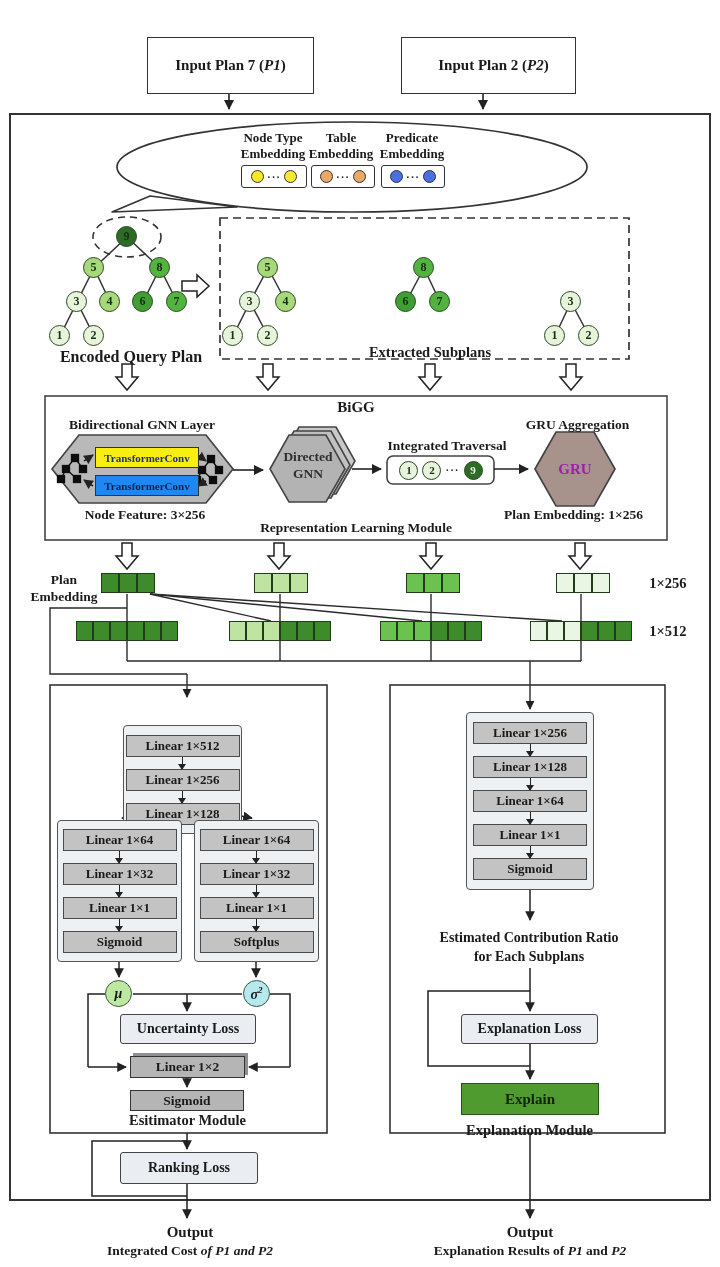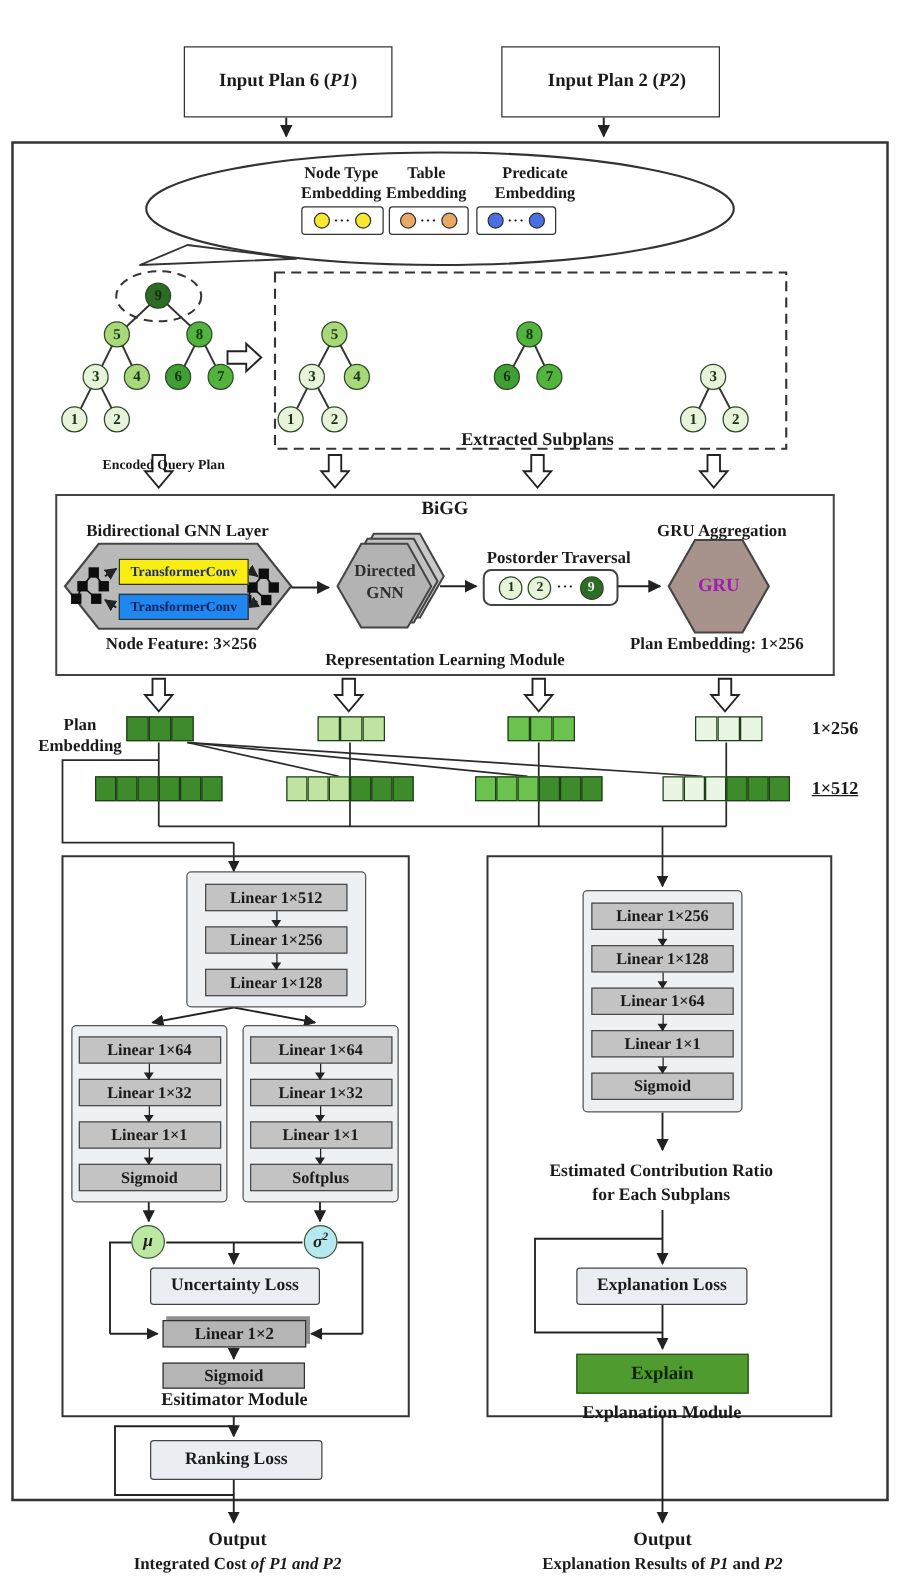--- a/index.html
+++ b/index.html
@@ -173,35 +173,35 @@
     <g stroke="#222" stroke-width="1.5" fill="none">
       <line x1="530" y1="890" x2="530" y2="920" marker-end="url(#ah)"></line>
       <line x1="530" y1="968" x2="530" y2="1011" marker-end="url(#ah)"></line>
       <polyline points="530,991 428,991 428,1066 530,1066"></polyline>
       <line x1="530" y1="1042" x2="530" y2="1079" marker-end="url(#ah)"></line>
       <line x1="530" y1="1133" x2="530" y2="1218" marker-end="url(#ah)"></line>
     </g>
   </svg>
 
   <div class="abs ctr inbox" style="left:147px;top:37px;width:165px;height:55px;">
-    <span><span>Input Plan 6 (</span><span class="it">P1</span><span>)</span></span>
+    <span><span>Input Plan 7 (</span><span class="it">P1</span><span>)</span></span>
   </div>
   <div class="abs ctr inbox" style="left:401px;top:37px;width:163px;height:55px;padding-left:10px;">
     <span><span>Input Plan 2 (</span><span class="it">P2</span><span>)</span></span>
   </div>
 
   <div class="abs lbl" style="left:226px;top:130px;width:94px;font-size:13px;line-height:16px;">
     <div>Node Type</div>
       <div>Embedding</div>
   </div>
   <div class="abs lbl" style="left:303px;top:130px;width:76px;font-size:13px;line-height:16px;">
     <div>Table</div>
       <div>Embedding</div>
   </div>
-  <div class="abs lbl" style="left:388px;top:130px;width:80px;font-size:13px;line-height:16px;">
+  <div class="abs lbl" style="left:372px;top:130px;width:80px;font-size:13px;line-height:16px;">
     <div>Predicate</div>
       <div>Embedding</div>
   </div>
   <div class="abs chip" style="left:241px;top:165px;width:64px;height:21px;">
     <span class="dotc" style="background:#f6e82e;"></span>
     <span class="dots">···</span>
     <span class="dotc" style="background:#f6e82e;"></span>
   </div>
   <div class="abs chip" style="left:311px;top:165px;width:62px;height:21px;">
     <span class="dotc" style="background:#e8a866;"></span>
@@ -231,32 +231,32 @@
   <div class="tnode n-pale" style="left:257px;top:325px;">2</div>
 
   <div class="tnode n-mid" style="left:413px;top:257px;">8</div>
   <div class="tnode n-middark" style="left:395px;top:291px;">6</div>
   <div class="tnode n-mid" style="left:429px;top:291px;">7</div>
 
   <div class="tnode n-pale" style="left:560px;top:291px;">3</div>
   <div class="tnode n-pale" style="left:544px;top:325px;">1</div>
   <div class="tnode n-pale" style="left:578px;top:325px;">2</div>
 
-  <div class="abs lbl" style="left:41px;top:366px;width:180px;font-size:11px;">Encoded Query Plan</div>
+  <div class="abs lbl" style="left:41px;top:348px;width:180px;font-size:16px;">Encoded Query Plan</div>
   <div class="abs lbl" style="left:340px;top:344px;width:180px;font-size:14.5px;">Extracted Subplans</div>
 
   <div class="abs lbl" style="left:306px;top:399px;width:100px;font-size:15px;">BiGG</div>
   <div class="abs lbl" style="left:47px;top:417px;width:190px;font-size:13.5px;">Bidirectional GNN Layer</div>
   <div class="abs ctr" style="left:95px;top:447px;width:102px;height:19px;background:#f8ee12;border:1.5px solid #333;font-size:11px;font-weight:bold;color:#1d2f7c;">TransformerConv</div>
   <div class="abs ctr" style="left:95px;top:475px;width:102px;height:19px;background:#1e88f0;border:1.5px solid #333;font-size:11px;font-weight:bold;color:#0d2057;">TransformerConv</div>
   <div class="abs lbl" style="left:270px;top:448px;width:76px;font-size:13.5px;line-height:17px;color:#2f2f2f;">
     <div>Directed</div>
       <div>GNN</div>
   </div>
-  <div class="abs lbl" style="left:376px;top:438px;width:142px;font-size:13.5px;">Postorder Traversal</div>
+  <div class="abs lbl" style="left:376px;top:438px;width:142px;font-size:13.5px;">Integrated Traversal</div>
   <div class="abs" style="left:390px;top:459px;width:102px;height:22px;display:flex;align-items:center;justify-content:center;gap:4px;">
     <span class="tnode n-pale" style="position:static;width:19px;height:19px;font-size:11px;">1</span>
     <span class="tnode n-pale" style="position:static;width:19px;height:19px;font-size:11px;">2</span>
     <span class="dots">···</span>
     <span class="tnode n-dark" style="position:static;width:19px;height:19px;font-size:11px;color:#e8f5e0;">9</span>
   </div>
   <div class="abs lbl" style="left:505px;top:417px;width:145px;font-size:13.5px;">GRU Aggregation</div>
   <div class="abs lbl" style="left:535px;top:461px;width:80px;font-size:15px;color:#a21caf;">GRU</div>
   <div class="abs lbl" style="left:65px;top:507px;width:160px;font-size:13.5px;">Node Feature: 3×256</div>
   <div class="abs lbl" style="left:486px;top:507px;width:175px;font-size:13.5px;">Plan Embedding: 1×256</div>
@@ -313,23 +313,23 @@
       <span class="cell c512 c-dark"></span>
     </div>
   <div class="bar" style="left:530px;top:621px;">
       <span class="cell c512 c-pale"></span>
       <span class="cell c512 c-pale"></span>
       <span class="cell c512 c-pale"></span>
       <span class="cell c512 c-dark"></span>
       <span class="cell c512 c-dark"></span>
       <span class="cell c512 c-dark"></span>
     </div>
-  <div class="abs lbl" style="left:638px;top:623px;width:60px;font-size:14.5px;text-decoration:underline;">1×512</div>
-
-  <div class="chain" style="left:123px;top:697px;width:144px;height:109px;margin-left:26px;">
+  <div class="abs lbl" style="left:638px;top:623px;width:60px;font-size:14.5px;">1×512</div>
+
+  <div class="chain" style="left:123px;top:725px;width:119px;height:109px;">
     <div class="lbox">Linear 1×512</div>
     <div class="varrow"></div>
     <div class="lbox">Linear 1×256</div>
     <div class="varrow"></div>
     <div class="lbox">Linear 1×128</div>
   </div>
 
   <div class="chain" style="left:57px;top:820px;width:125px;height:142px;">
     <div class="lbox">Linear 1×64</div>
     <div class="varrow"></div>

